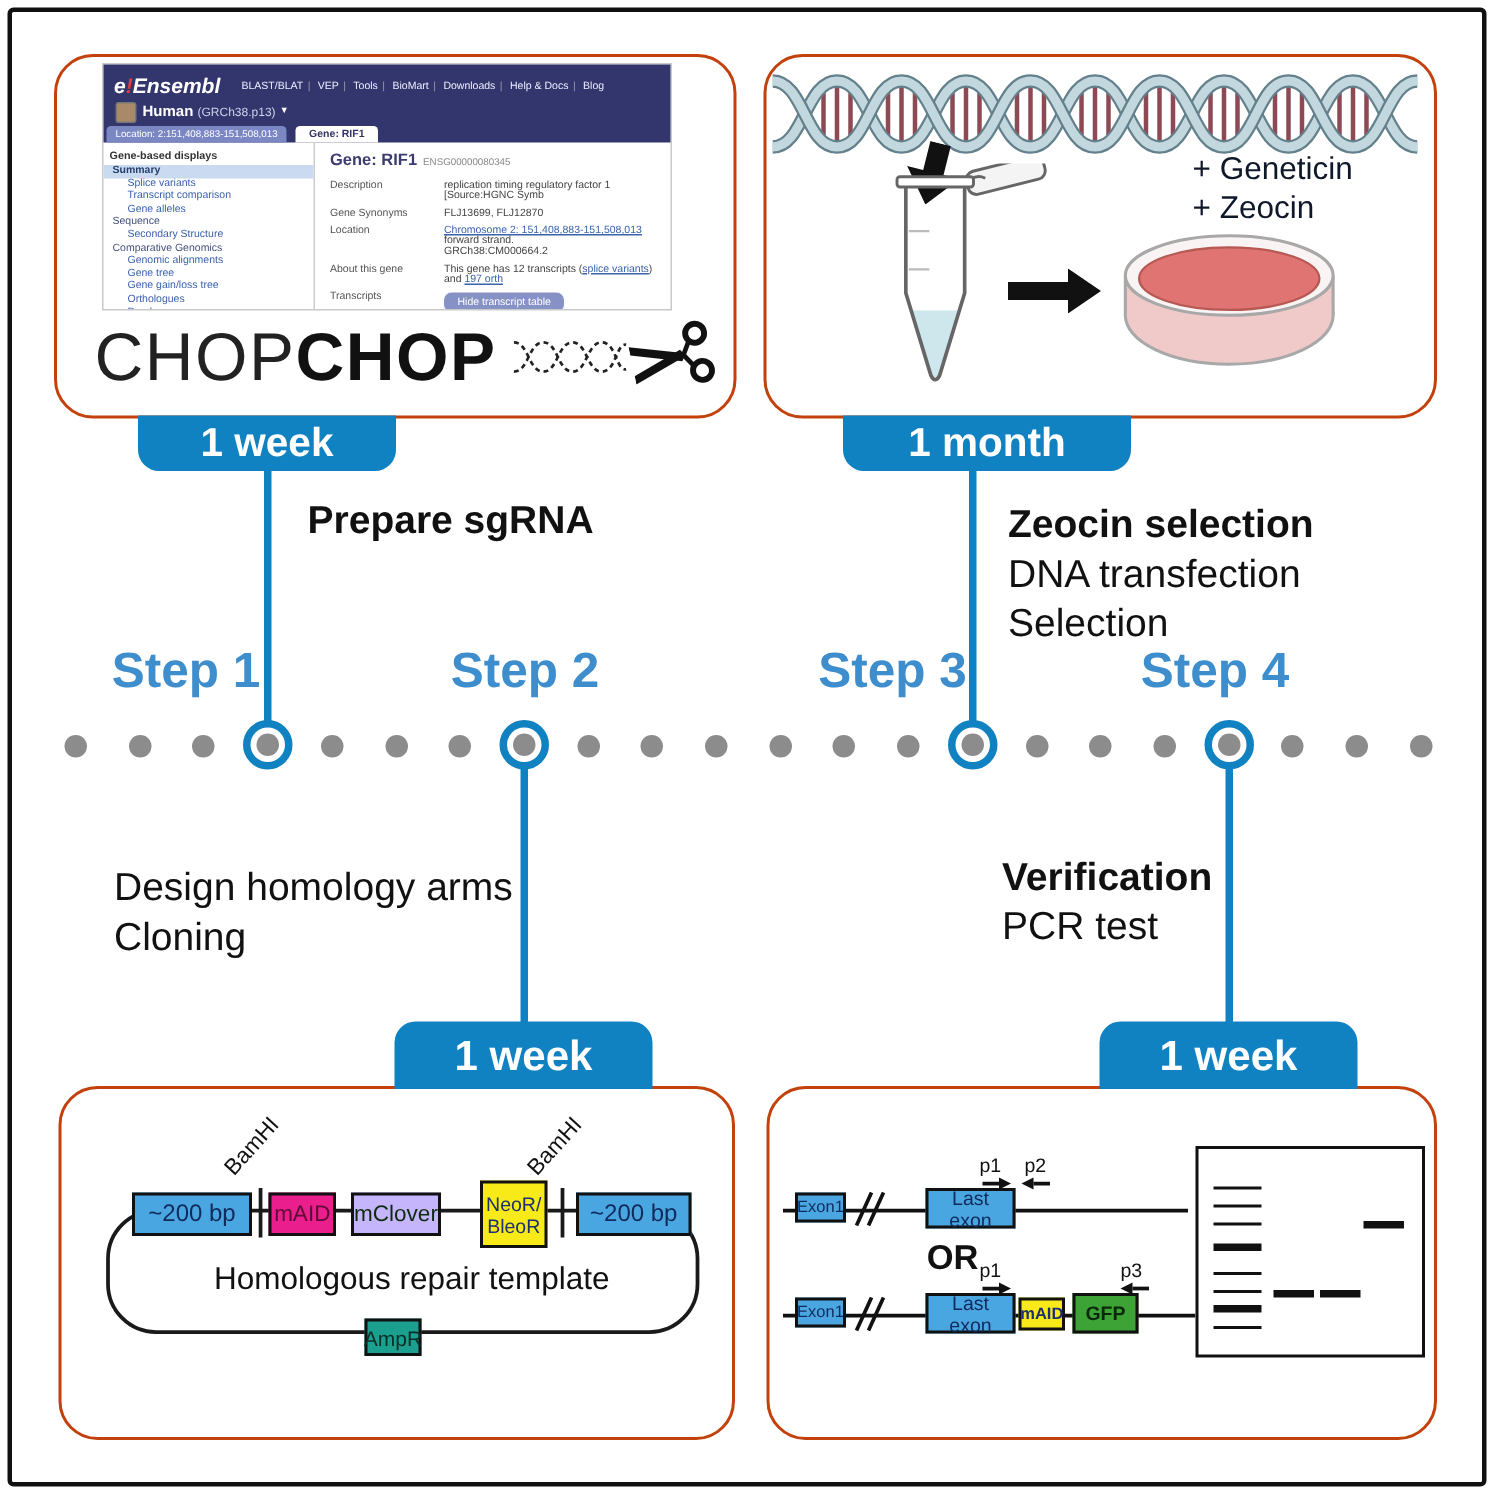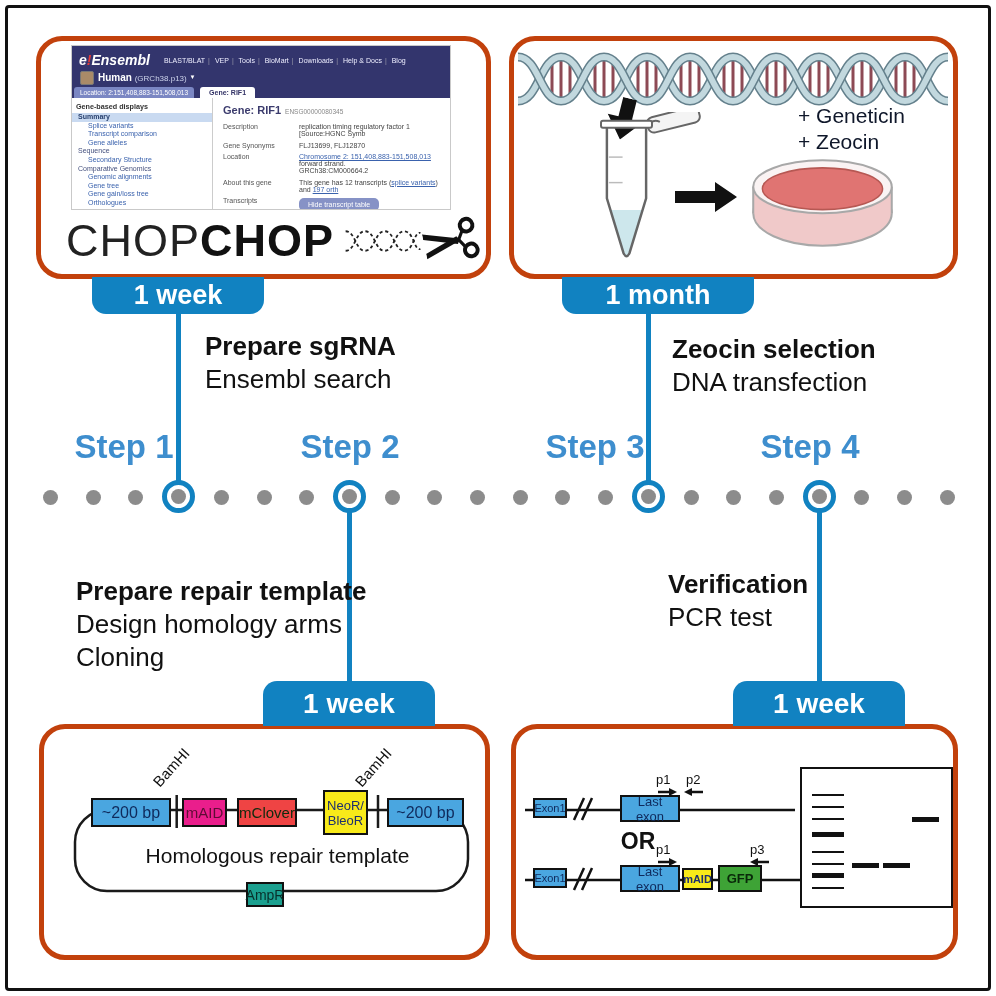--- a/index.html
+++ b/index.html
@@ -1,21 +1,21 @@
 <!DOCTYPE html>
 <html><head>
 <meta charset="utf-8">
 <style>
   html,body{margin:0;padding:0;background:#fff;}
   body{font-family:"Liberation Sans",sans-serif;}
   #canvas{position:relative;width:996px;height:996px;background:#fff;overflow:hidden;}
   .frame{position:absolute;left:5px;top:5px;right:5px;bottom:5px;border:3px solid #111;border-radius:4px;}
 
   
-  .panel{position:absolute;background:#fff;border:5px solid #c2410c;border-radius:26px;box-sizing:border-box;z-index:1;}
+  .panel{position:absolute;background:#fff;border:2px solid #c2410c;border-radius:26px;box-sizing:border-box;z-index:1;}
   #panel-tl{left:36px;top:36px;width:455px;height:243px;}
   #panel-tr{left:509px;top:36px;width:449px;height:243px;}
   #panel-bl{left:39px;top:724px;width:451px;height:236px;}
   #panel-br{left:511px;top:724px;width:447px;height:236px;}
 
   
   .badge{position:absolute;background:#1182c1;color:#fff;font-weight:bold;text-align:center;z-index:5;}
   .badge.top{height:37px;line-height:37px;font-size:27px;border-radius:0 0 14px 14px;}
   .badge.bottom{height:45px;line-height:45px;font-size:28px;border-radius:14px 14px 0 0;}
   .connector{position:absolute;width:5px;background:#1182c1;z-index:2;}
@@ -65,21 +65,21 @@
 
   
   .additive{position:absolute;font-size:21px;color:#0f172a;}
   #arrow-down{position:absolute;left:91px;top:57px;transform:rotate(14deg);}
   #arrow-right{position:absolute;left:161px;top:141px;}
 
   
   .seg-box{position:absolute;border:2px solid #111;box-sizing:border-box;text-align:center;color:#111;display:flex;align-items:center;justify-content:center;}
   .blue-box{background:#4aa6e0;color:#0f2a5c;}
   .magenta-box{background:#ea1e8c;color:#5e0c35;}
-  .green-box{background:#ef4444;color:#0d2b0d;}
+  .green-box{background:#c4b5fd;color:#0d2b0d;}
   .gfp-box{background:#3ea336;color:#092909;font-weight:bold;}
   .yellow-box{background:#f8ea19;color:#1d2f6e;}
   .teal-box{background:#1ba08f;color:#082f2a;}
   .bamhi{position:absolute;font-size:15px;color:#111;transform:rotate(-48deg);transform-origin:left bottom;white-space:nowrap;}
   .caption{position:absolute;font-size:21px;color:#111;text-align:center;}
   .plabel{position:absolute;font-size:13px;color:#111;}
   #or-label{position:absolute;font-size:23px;font-weight:bold;color:#111;text-align:center;}
   #gel{position:absolute;left:284px;top:38px;width:153px;height:141px;border:2.5px solid #111;background:#fff;box-sizing:border-box;}
   .band{position:absolute;background:#111;}
   .psvg{position:absolute;left:0;top:0;}
@@ -252,28 +252,27 @@
       <span class="dot"></span>
     </div>
 
   <div class="step-label" style="left:58px;width:132px;">Step 1</div>
   <div class="step-label" style="left:280px;width:140px;">Step 2</div>
   <div class="step-label" style="left:524px;width:142px;">Step 3</div>
   <div class="step-label" style="left:735px;width:150px;">Step 4</div>
 
   <div class="note" style="left:205px;top:330px;">
     <b>Prepare sgRNA</b>
-    <div>Ensembl search</div>
   </div>
   <div class="note" style="left:672px;top:333px;">
     <b>Zeocin selection</b>
     <div>DNA transfection</div>
+    <div>Selection</div>
   </div>
   <div class="note" style="left:76px;top:575px;">
-    <b>Prepare repair template</b>
     <div>Design homology arms</div>
     <div>Cloning</div>
   </div>
   <div class="note" style="left:668px;top:568px;">
     <b>Verification</b>
     <div>PCR test</div>
   </div>
 
   <div class="panel" id="panel-bl">
     <svg class="psvg" viewBox="0 0 441 226" width="441" height="226">

